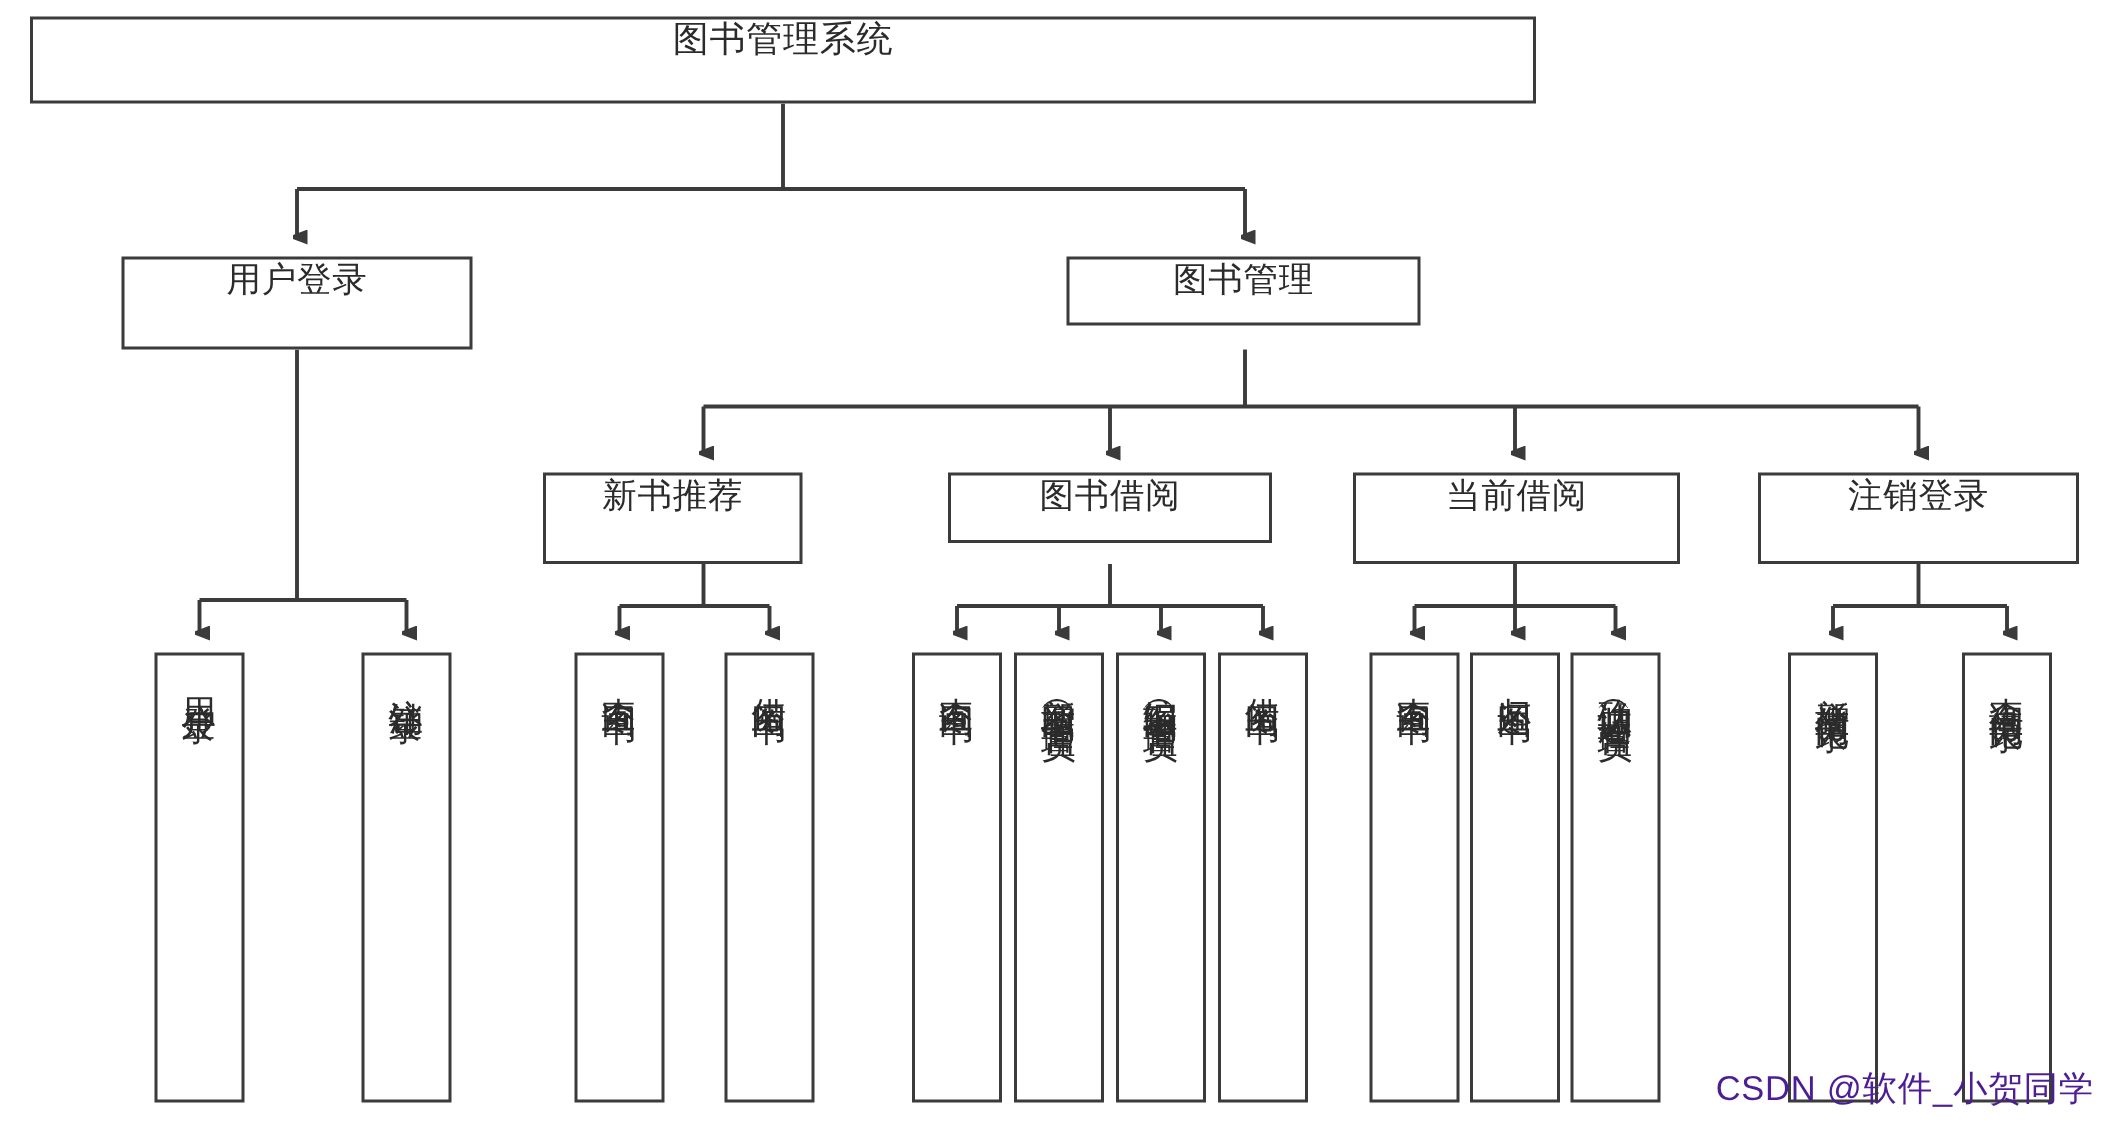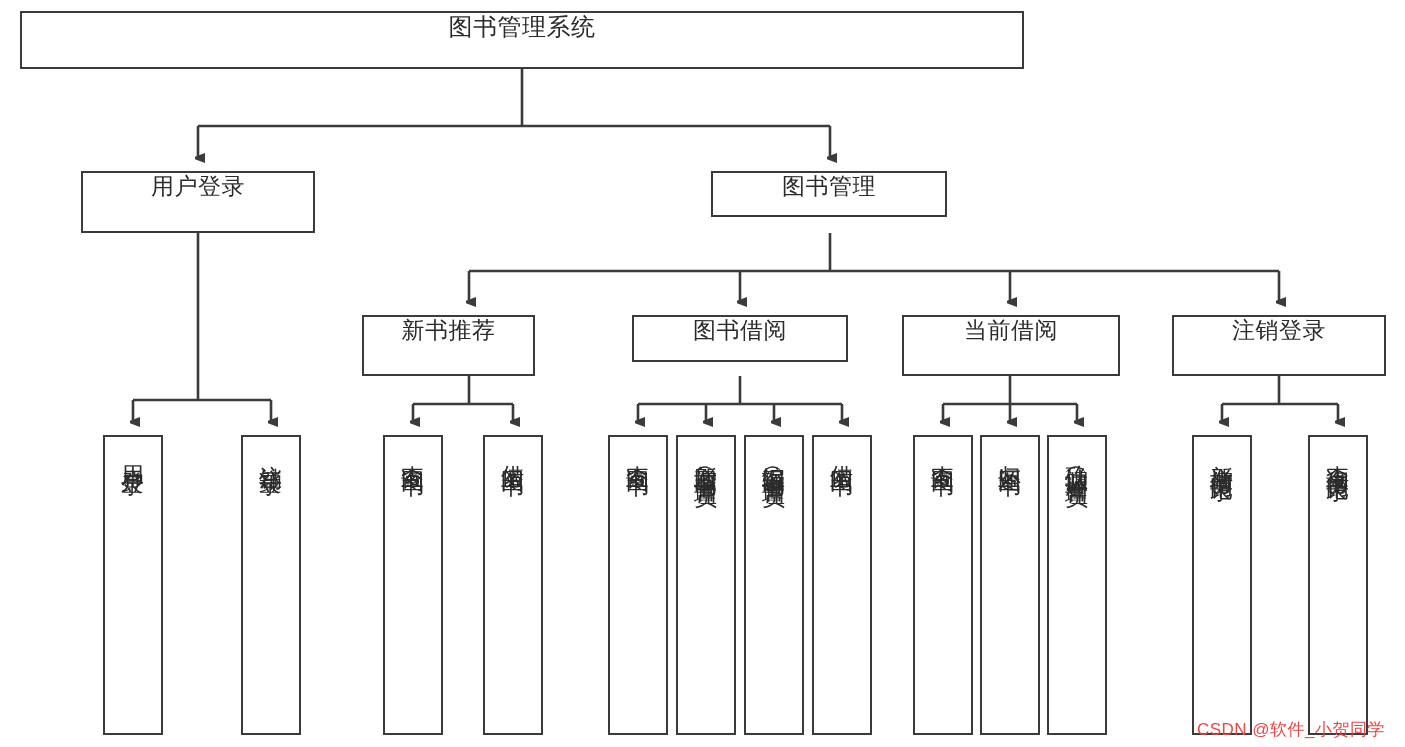--- a/index.html
+++ b/index.html
@@ -58,24 +58,24 @@
     writing-mode: vertical-rl;
     text-orientation: upright;
     font-size: 23px;
     line-height: 1.05;
     letter-spacing: 3px;
     white-space: normal;
     max-height: 285px;
   }
   .watermark {
     position: absolute;
-    right: 20px;
+    right: 9px;
     bottom: 6px;
-    font-size: 17px;
-    color: #ef4444;
+    font-size: 23px;
+    color: #4c1d95;
     letter-spacing: 0.5px;
     z-index: 3;
     user-select: none;
   }
 </style>
 </head>
 <body>
 
 <div id="canvas">
 

